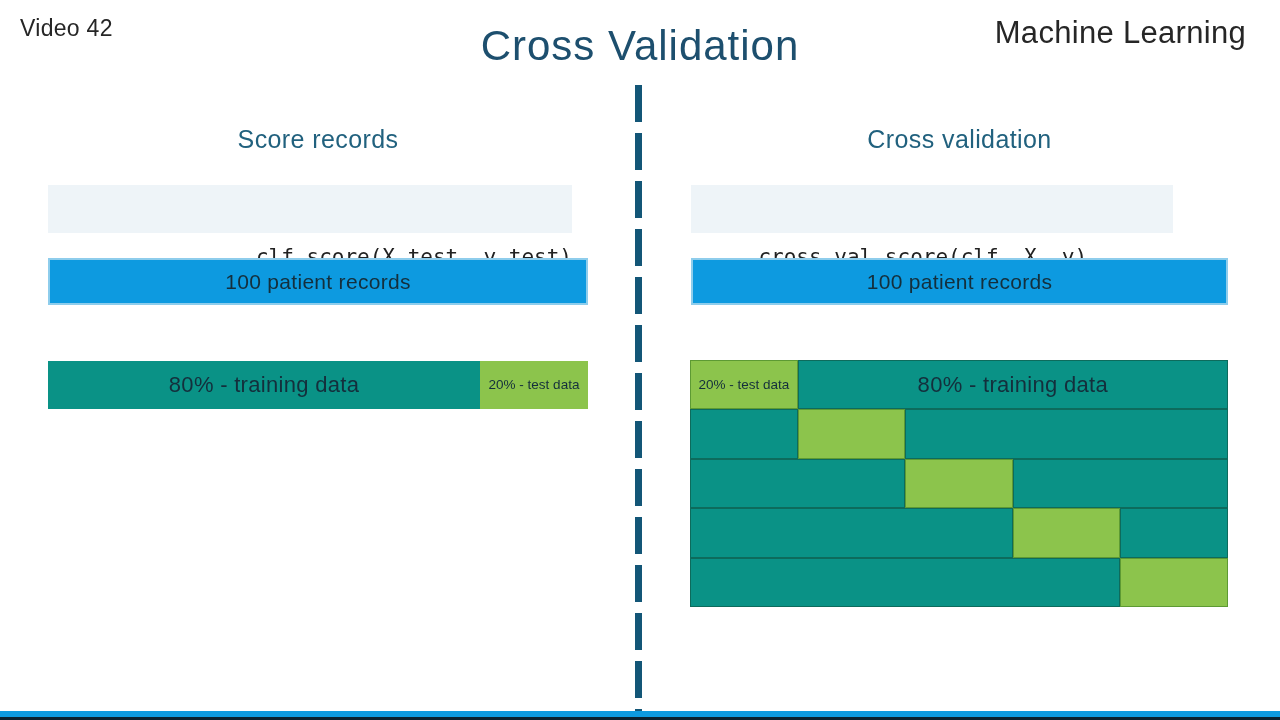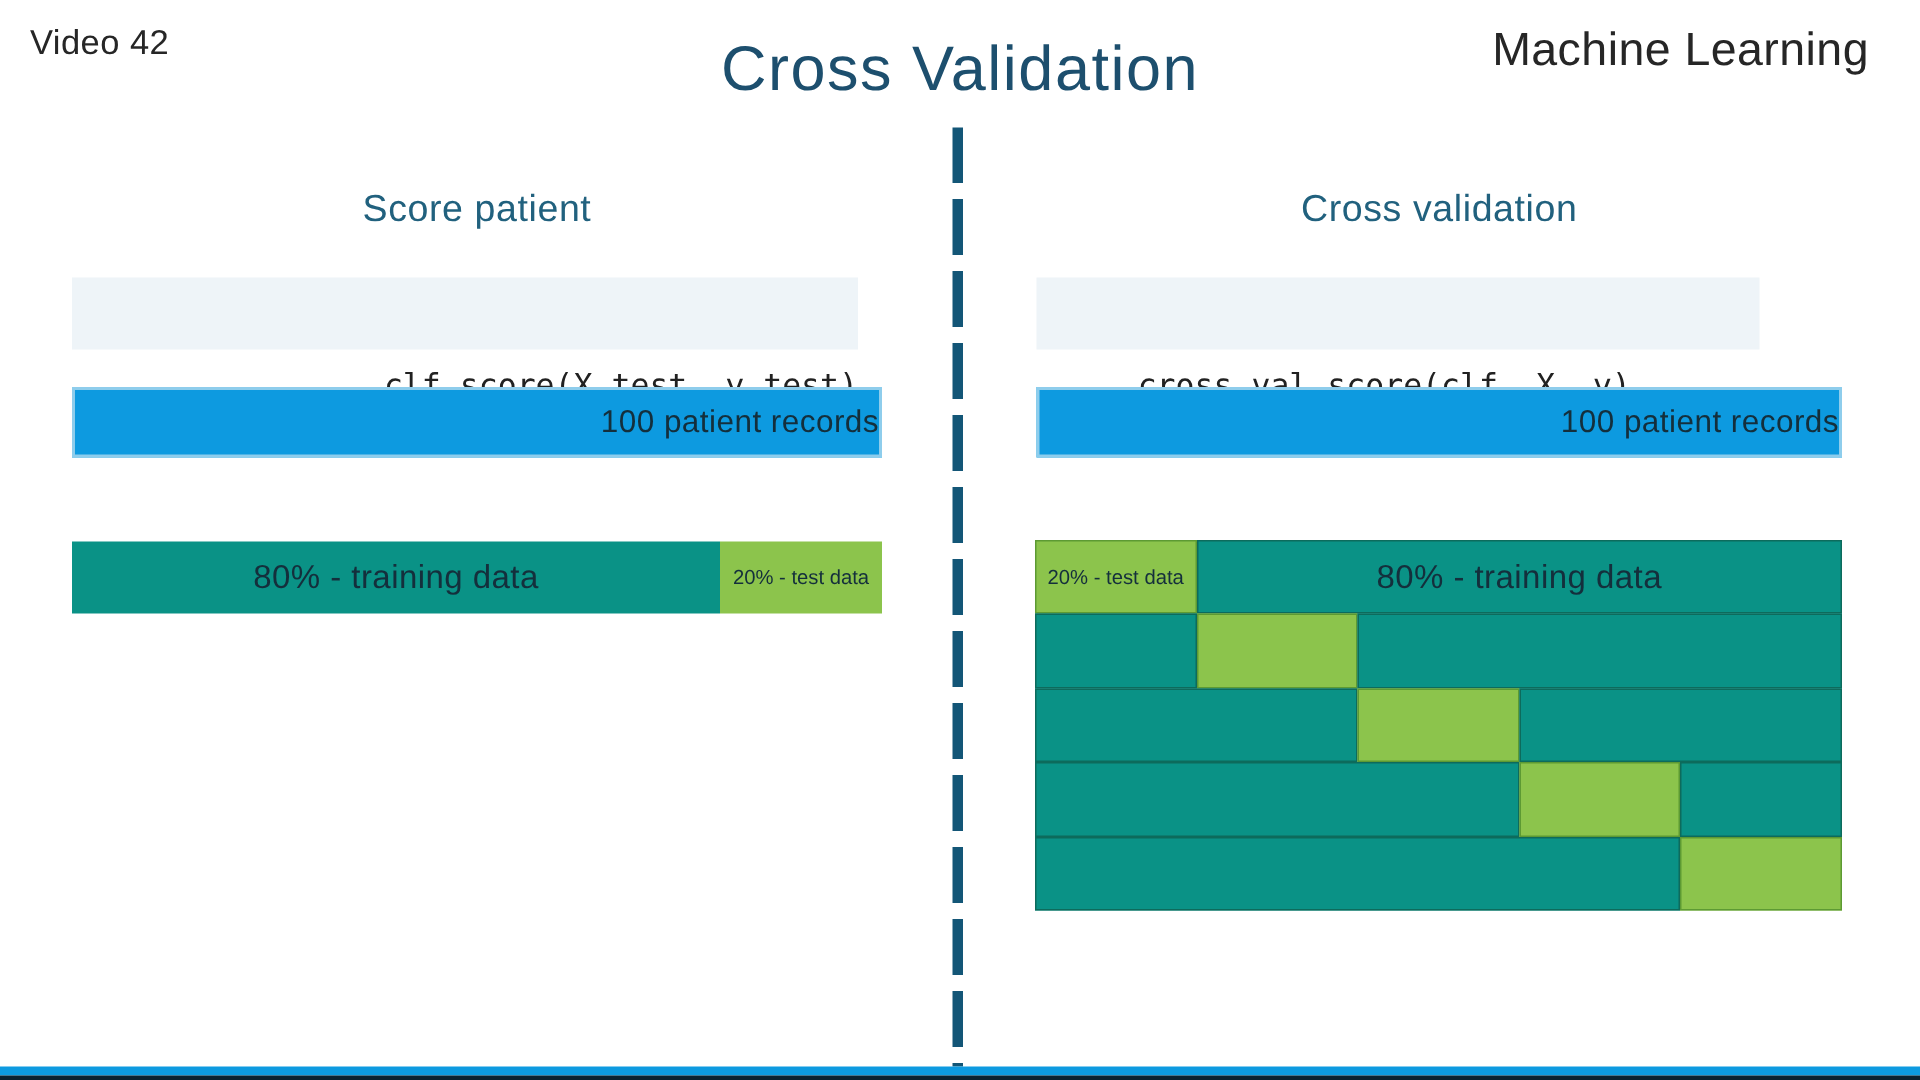--- a/index.html
+++ b/index.html
@@ -49,21 +49,21 @@
     line-height: 48px; padding-left: 17px; white-space: pre;
   }
   .code-block.left  { left: 48px;  width: 524px; text-align: right; }
   .code-block.right { left: 691px; width: 482px; }
 
   
   .records-bar {
     position: absolute; top: 258px; height: 47px;
     background: var(--bar-blue); border: 2px solid var(--bar-blue-border);
     color: var(--bar-ink); font-size: 21px; letter-spacing: 0.3px;
-    display: flex; align-items: center; justify-content: flex-end;
+    display: flex; align-items: center; justify-content: center;
   }
   .records-bar.left  { left: 48px;  width: 540px; }
   .records-bar.right { left: 691px; width: 537px; }
 
   
   .split-bar {
     position: absolute; left: 48px; top: 361px; width: 540px; height: 48px;
     display: flex;
   }
   .split-bar .train-seg {
@@ -111,21 +111,21 @@
 <body>
 
 <div class="slide">
 
   <div class="video-label">Video 42</div>
   <h1 class="slide-title">Cross Validation</h1>
   <div class="course-label">Machine Learning</div>
 
   <div class="divider"></div>
 
-  <h2 class="panel-heading left">Score patient</h2>
+  <h2 class="panel-heading left">Score records</h2>
   <div class="code-block left">
     <code>clf.score(X_test, y_test)</code>
   </div>
   <div class="records-bar left">
     <span>100 patient records</span>
   </div>
   <div class="split-bar">
     <div class="train-seg">80% - training data</div>
     <div class="test-seg">20% - test data</div>
   </div>

